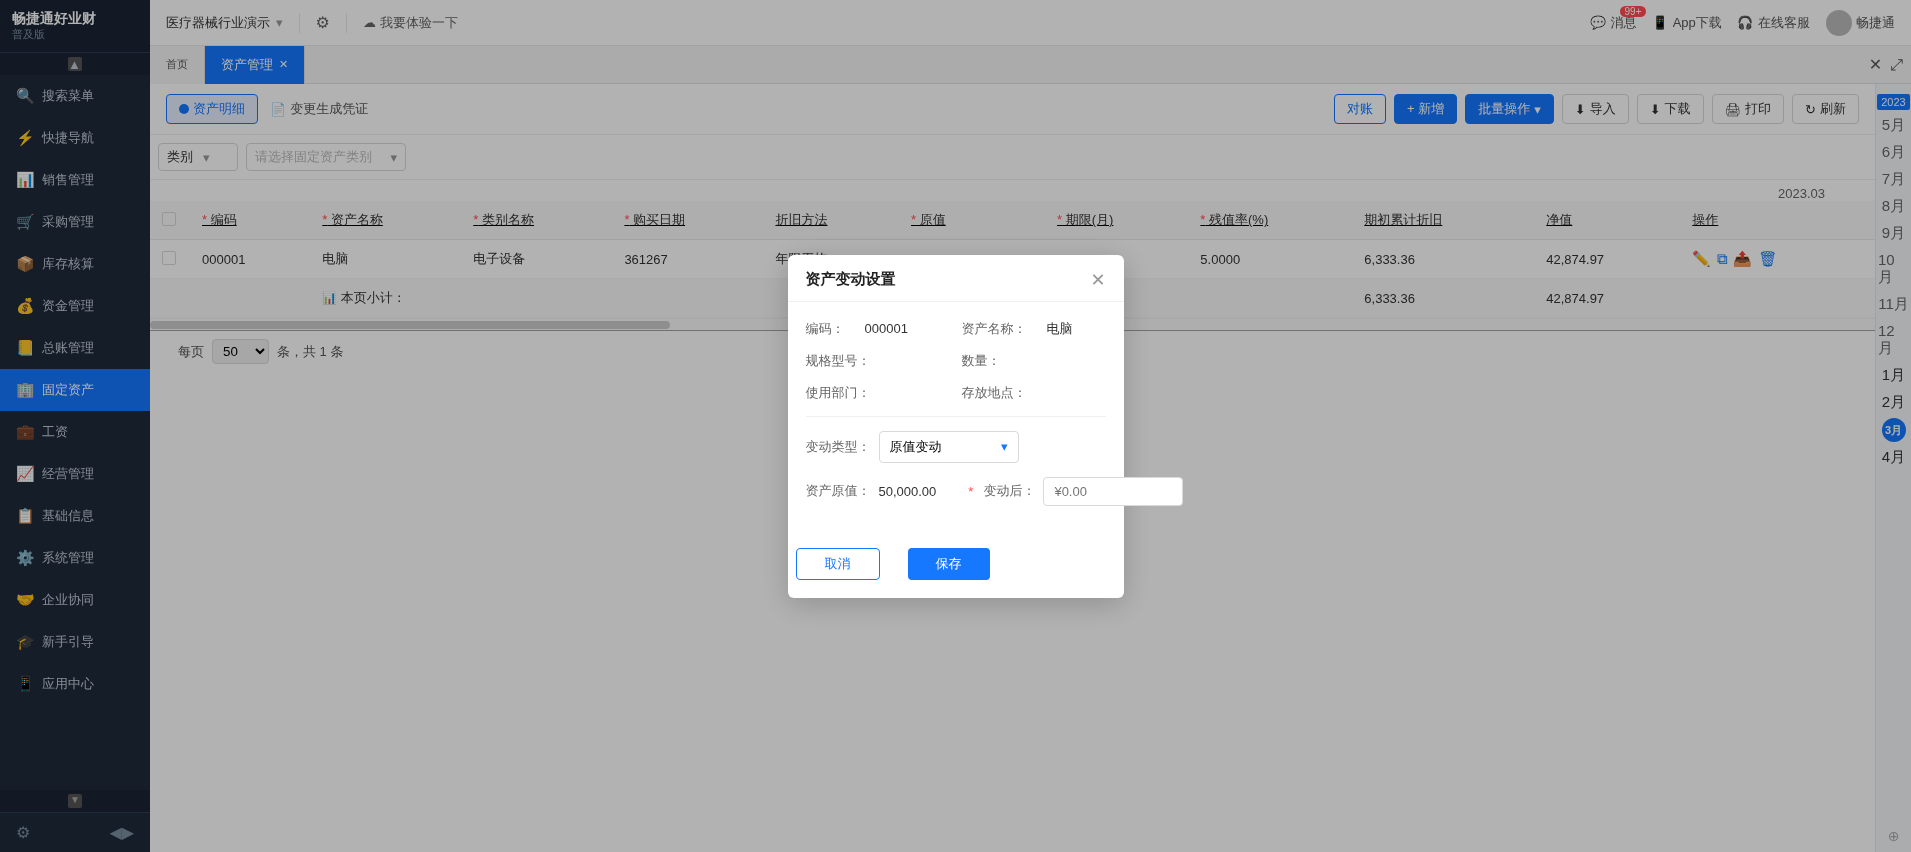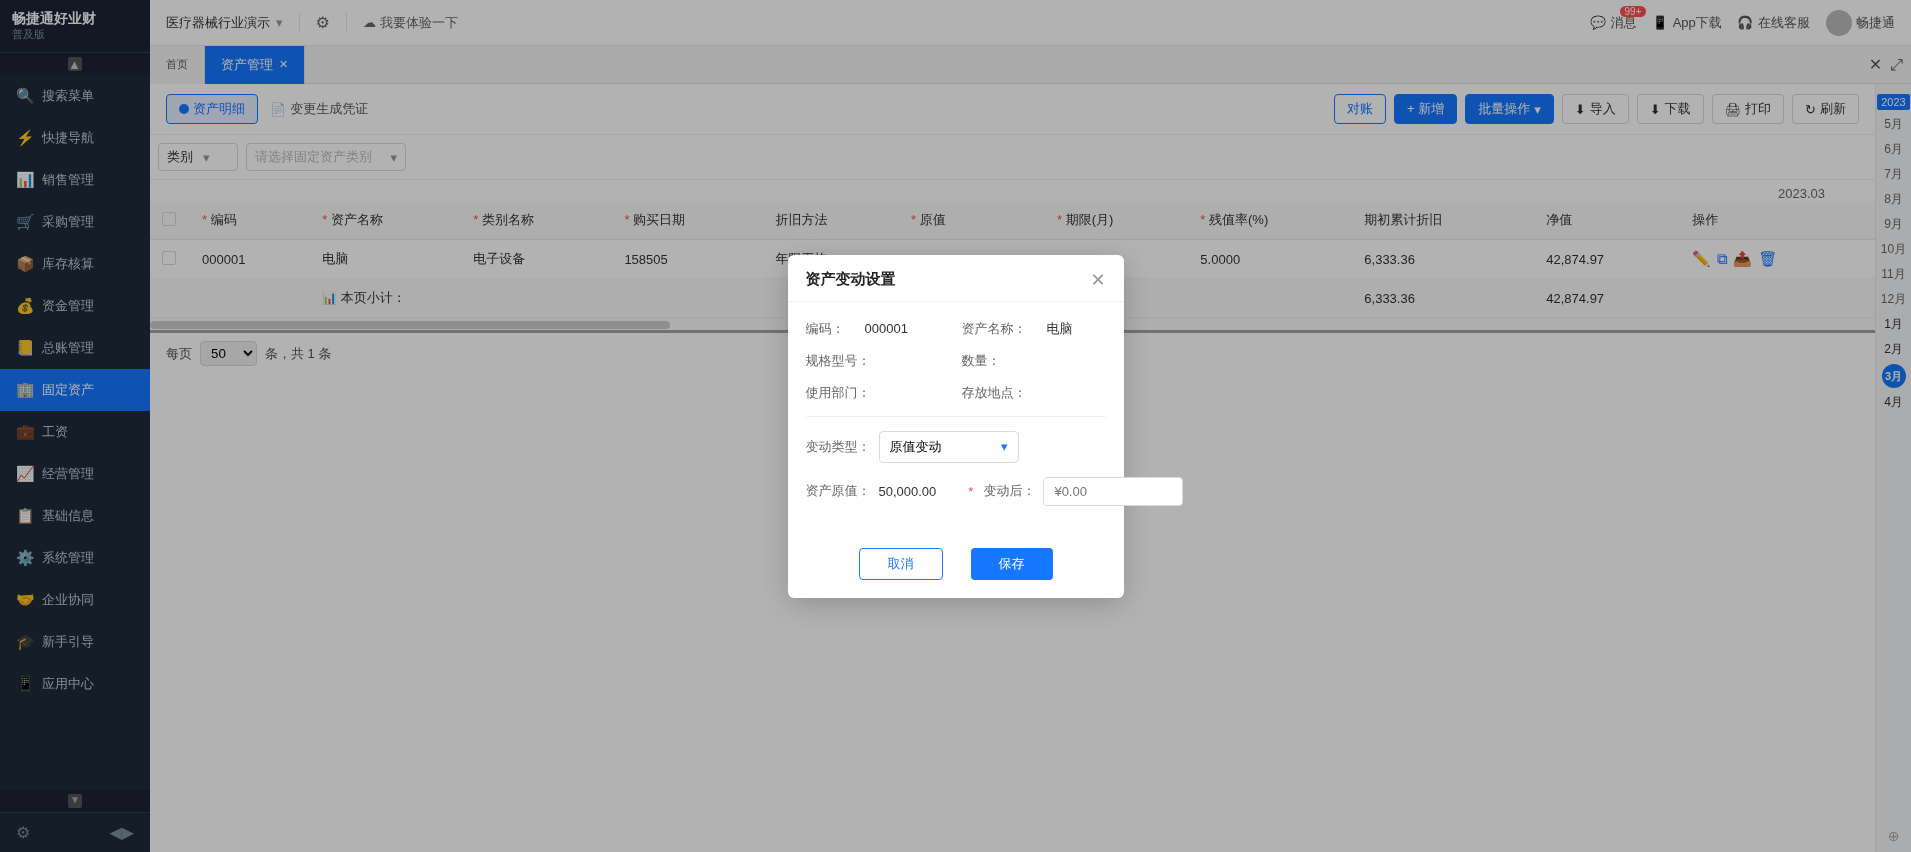--- a/index.html
+++ b/index.html
@@ -40,21 +40,21 @@
     .tab .close-btn { font-size: 11px; cursor: pointer; }
     .tabbar-home { padding: 0 16px; height: 38px; display: flex; align-items: center; font-size: 11px; cursor: pointer; color: #555; border-right: 1px solid #e0e0e0; }
     .tabbar-right { margin-left: auto; display: flex; align-items: center; padding: 0 8px; gap: 8px; }
     .tabbar-btn { background: none; border: none; cursor: pointer; color: #555; font-size: 16px; }
 
     
     .content { flex: 1; display: flex; overflow: hidden; }
     .content-main { flex: 1; background: #fff; overflow: auto; padding: 0; position: relative; }
     .content-side { width: 36px; background: #f5f7fa; border-left: 1px solid #e8e8e8; display: flex; flex-direction: column; align-items: center; padding-top: 10px; gap: 4px; }
     .side-item { font-size: 11px; color: #999; padding: 4px 2px; cursor: pointer; writing-mode: vertical-rl; }
-    .side-month { font-size: 12px; color: #666; padding: 2px; cursor: pointer; }
+    .side-month { font-size: 15px; color: #666; padding: 2px; cursor: pointer; }
     .side-month.active { color: #1677ff; font-weight: bold; }
 
     
     .toolbar { display: flex; align-items: center; gap: 10px; padding: 10px 16px; border-bottom: 1px solid #f0f0f0; background: #fff; }
     .toolbar-tabs { display: flex; }
     .toolbar-tab { display: flex; align-items: center; gap: 4px; padding: 5px 12px; border-radius: 4px; cursor: pointer; font-size: 13px; color: #555; }
     .toolbar-tab.active { background: #e6f0ff; color: #1677ff; border: 1px solid #1677ff; }
     .toolbar-tab .dot { width: 10px; height: 10px; background: #1677ff; border-radius: 50%; display: inline-block; }
     .toolbar-right { margin-left: auto; display: flex; align-items: center; gap: 8px; }
     .btn { padding: 5px 12px; border-radius: 4px; font-size: 13px; cursor: pointer; border: 1px solid #d9d9d9; background: #fff; color: #333; display: flex; align-items: center; gap: 4px; }
@@ -62,27 +62,27 @@
     .btn-blue-outline { background: #fff; color: #1677ff; border-color: #1677ff; }
 
     
     .filter-bar { display: flex; align-items: center; gap: 8px; padding: 8px 8px; background: #fff; border-bottom: 1px solid #f0f0f0; }
     .filter-select { border: 1px solid #d9d9d9; border-radius: 4px; padding: 4px 8px; font-size: 13px; color: #333; background: #fff; cursor: pointer; display: flex; align-items: center; gap: 4px; min-width: 80px; }
     .filter-input { border: 1px solid #d9d9d9; border-radius: 4px; padding: 4px 8px; font-size: 13px; color: #999; background: #fff; min-width: 160px; display: flex; align-items: center; gap: 4px; }
 
     
     .table-wrap { overflow: auto; }
     table { width: 100%; border-collapse: collapse; font-size: 13px; }
-    thead tr { background: #fafafa; border-bottom: 1px solid #f0f0f0; }
+    thead tr { background: #fafafa; border-bottom: 1px solid #f0f0f0; text-decoration: underline; }
     thead th { padding: 10px 12px; text-align: left; color: #333; font-weight: 500; white-space: nowrap; border-bottom: 1px solid #e8e8e8; }
     tbody tr { border-bottom: 1px solid #f5f5f5; }
     tbody td { padding: 10px 12px; color: #333; white-space: nowrap; }
     .subtotal td { background: #f9f9f9; font-weight: 500; }
     .action-icons { display: flex; gap: 6px; color: #1677ff; font-size: 15px; }
-    .pagination-bar { display: flex; align-items: center; gap: 8px; padding: 8px 16px; border-top: 3px solid #a3a3a3; font-size: 13px; color: #555; background: #fff; }
+    .pagination-bar { display: flex; align-items: center; gap: 8px; padding: 8px 28px; border-top: 1px solid #a3a3a3; font-size: 13px; color: #555; background: #fff; }
     .page-select { border: 1px solid #d9d9d9; border-radius: 4px; padding: 3px 6px; }
     .scrollbar-area { height: 12px; border-top: 1px solid #f0f0f0; background: #fafafa; position: relative; }
     .scrollbar-thumb { position: absolute; left: 0; top: 2px; width: 520px; height: 8px; background: #ccc; border-radius: 4px; cursor: pointer; }
 
     
     .modal-overlay { position: fixed; top: 0; left: 0; right: 0; bottom: 0; background: rgba(0,0,0,0.3); display: flex; align-items: center; justify-content: center; z-index: 1000; }
     .modal { background: #fff; border-radius: 6px; width: 336px; box-shadow: 0 6px 30px rgba(0,0,0,0.2); }
     .modal-header { display: flex; align-items: center; justify-content: space-between; padding: 14px 18px 10px; border-bottom: 1px solid #f0f0f0; }
     .modal-title { font-size: 15px; font-weight: 600; color: #222; }
     .modal-close { cursor: pointer; color: #999; font-size: 18px; }
@@ -90,21 +90,21 @@
     .modal-row { display: flex; gap: 12px; margin-bottom: 14px; }
     .modal-field { flex: 1; display: flex; align-items: center; gap: 20px; }
     .modal-label { color: #666; font-size: 13px; white-space: nowrap; }
     .modal-value { color: #333; font-size: 13px; }
     .modal-divider { border: none; border-top: 1px solid #f0f0f0; margin: 8px 0 14px; }
     .modal-input-row { display: flex; align-items: center; gap: 8px; margin-bottom: 14px; }
     .modal-select { border: 1px solid #d9d9d9; border-radius: 4px; padding: 6px 10px; font-size: 13px; min-width: 140px; display: flex; align-items: center; justify-content: space-between; cursor: pointer; background: #fff; gap: 36px; }
     .modal-amount-value { color: #333; font-size: 13px; font-weight: 500; }
     .modal-input { border: 1px solid #d9d9d9; border-radius: 4px; padding: 6px 10px; font-size: 13px; min-width: 140px; color: #bbb; }
     .required-star { color: #ff4d4f; margin-right: 2px; }
-    .modal-footer { display: flex; justify-content: center; gap: 28px; padding: 10px 8px 18px; }
+    .modal-footer { display: flex; gap: 28px; padding: 10px 8px 18px; }
     .btn-cancel { padding: 6px 28px; border-radius: 4px; border: 1px solid #1677ff; background: #fff; color: #1677ff; font-size: 13px; cursor: pointer; }
     .btn-save { padding: 6px 28px; border-radius: 4px; border: none; background: #1677ff; color: #fff; font-size: 13px; cursor: pointer; }
 
     .checkbox { width: 14px; height: 14px; border: 1px solid #d9d9d9; border-radius: 2px; display: inline-block; }
   </style>
 </head>
 <body>
 
 <div class="sidebar">
   <div class="sidebar-logo">
@@ -316,21 +316,21 @@
             </tr>
           </thead>
           <tbody>
             <tr>
               <td>
                 <span class="checkbox"></span>
               </td>
               <td>000001</td>
               <td>电脑</td>
               <td>电子设备</td>
-              <td>158505</td>
+              <td>361267</td>
               <td>年限平均</td>
               <td>50,000.00</td>
               <td>60</td>
               <td>5.0000</td>
               <td>6,333.36</td>
               <td>42,874.97</td>
               <td>
                 <div class="action-icons">
                   <span title="编辑">✏️</span>
                   <span title="复制">⧉</span>

